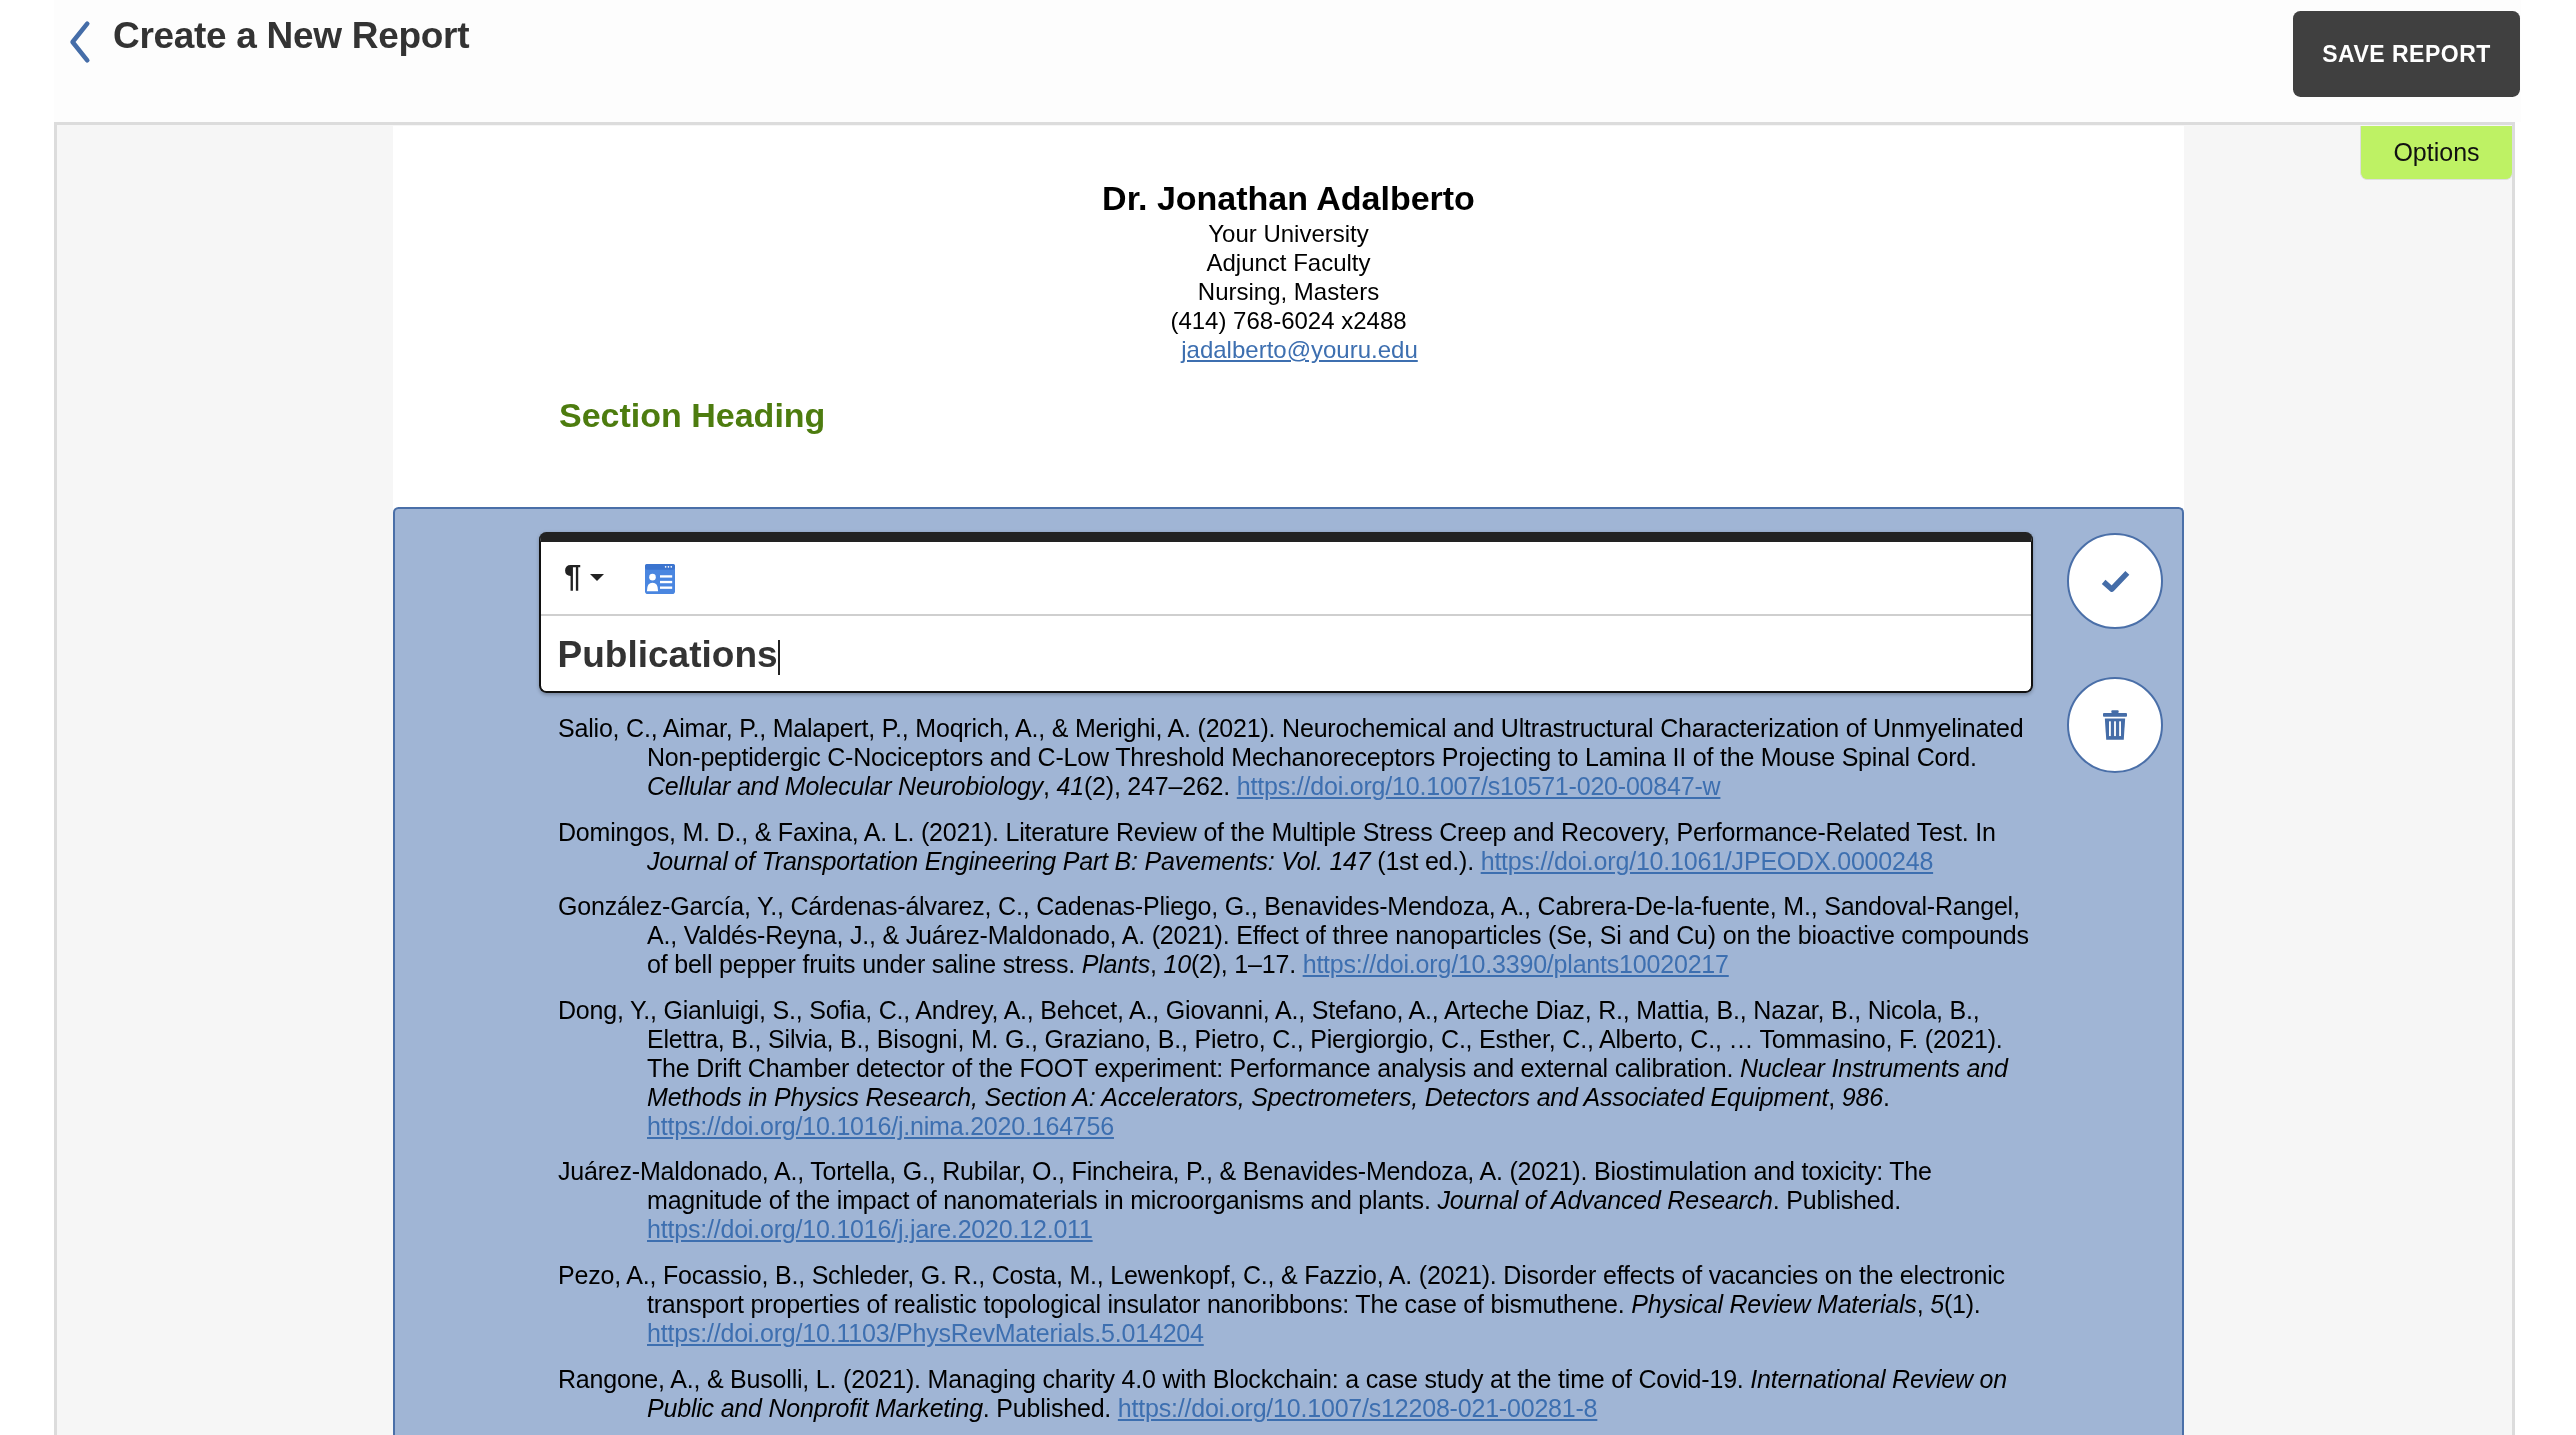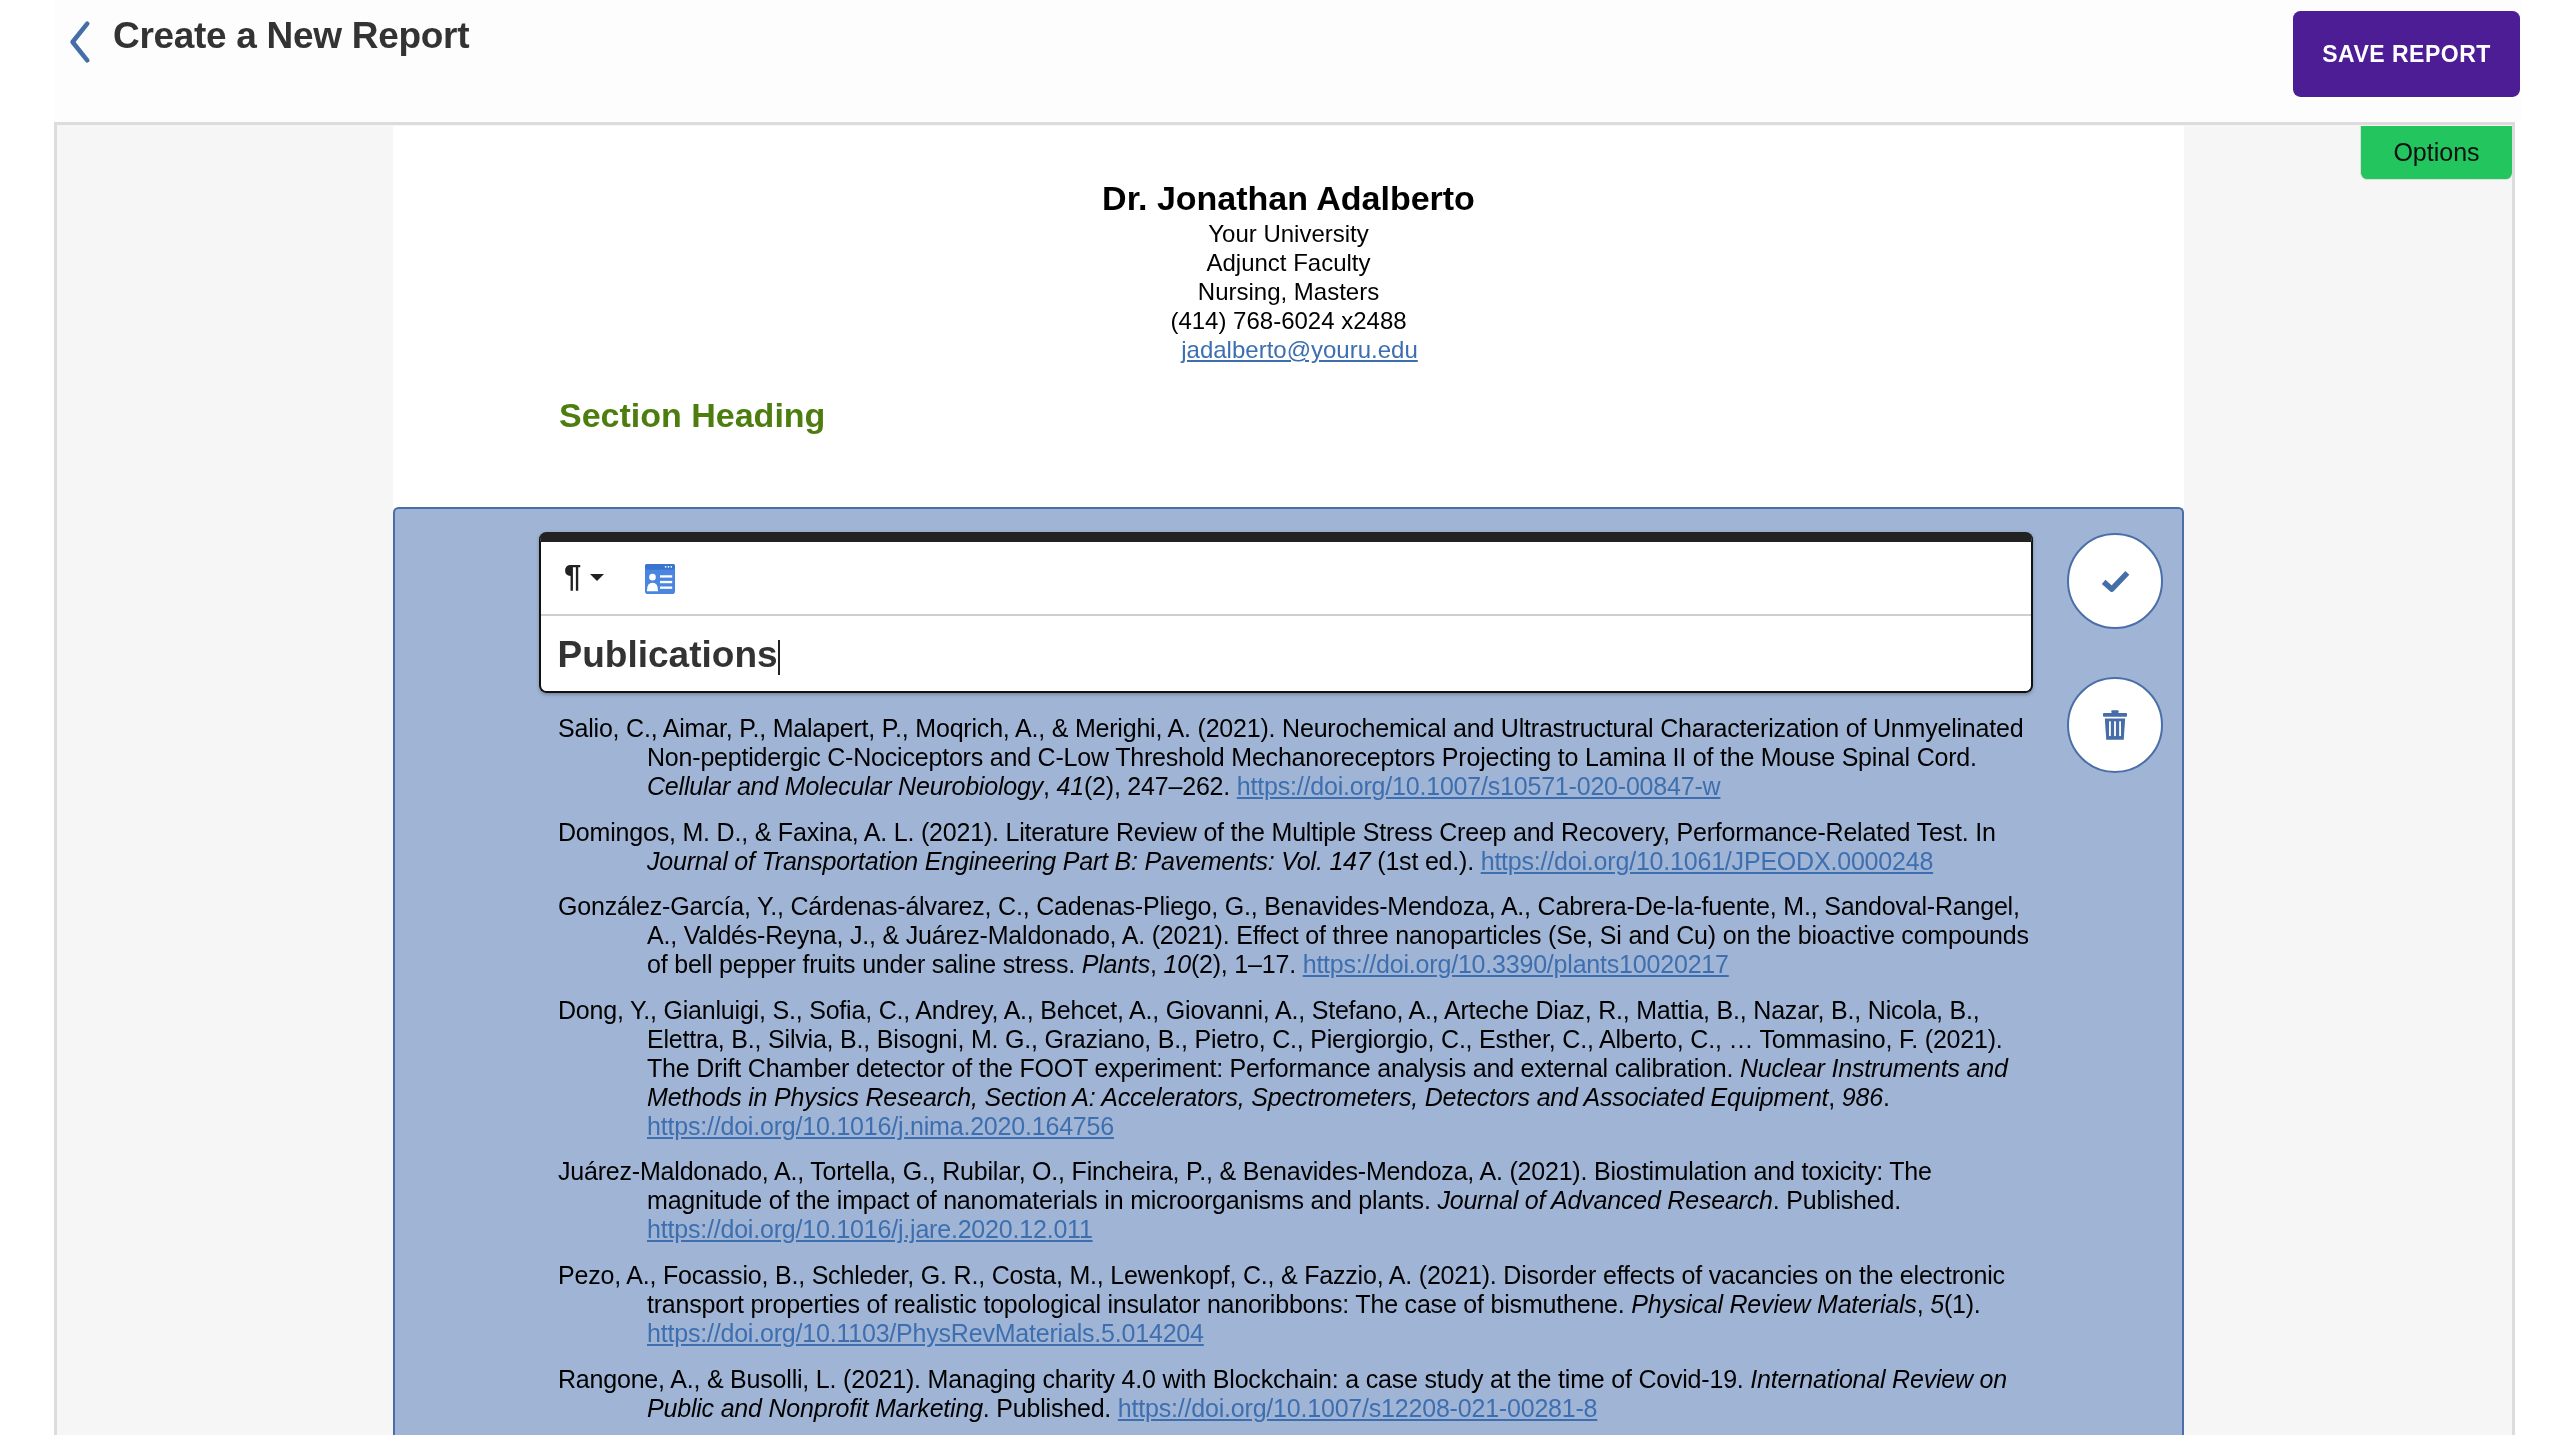--- a/index.html
+++ b/index.html
@@ -6,32 +6,32 @@
   body {
     width:2576px; height:1435px; overflow:hidden; position:relative;
     background:#ffffff;
     font-family:"Liberation Sans", sans-serif;
   }
   .topbar { position:absolute; left:54px; top:0; width:2467px; height:122px; background:#fdfdfd; }
   .back-icon { position:absolute; left:65px; top:20.3px; width:28px; height:44px; cursor:pointer; }
   .page-title { position:absolute; left:113px; top:15px; font-size:37px; font-weight:bold; color:#333; letter-spacing:-0.3px; }
   .save-btn {
     position:absolute; left:2293px; top:11px; width:227px; height:86px;
-    background:#4c1d95; color:#fff; border:none; border-radius:7.4px;
+    background:#404040; color:#fff; border:none; border-radius:7.4px;
     font-family:"Liberation Sans", sans-serif; font-weight:bold; font-size:23px; letter-spacing:0.5px;
     display:flex; align-items:center; justify-content:center; cursor:pointer;
   }
   .workspace {
     position:absolute; left:54px; top:122px; width:2461px; height:1313px;
     background:#f6f6f6; border-left:3.7px solid #dcdcdc; border-top:3.7px solid #dcdcdc; border-right:3.7px solid #dcdcdc;
     box-sizing:border-box;
   }
   .options-btn {
     position:absolute; left:2360px; top:126px; width:153px; height:54px;
-    background:#22c55e; border:1.8px solid #dedede; border-top:none; border-radius:0 0 7.4px 7.4px;
+    background:#bef264; border:1.8px solid #dedede; border-top:none; border-radius:0 0 7.4px 7.4px;
     font-family:"Liberation Sans", sans-serif; font-size:25px; color:#111;
     display:flex; align-items:center; justify-content:center; box-sizing:border-box; cursor:pointer;
   }
   .page {
     position:absolute; left:393px; top:126px; width:1791px; height:1309px; background:#ffffff;
   }
   .contact { position:absolute; left:0; top:52px; width:1791px; text-align:center; color:#000; }
   .contact .name { font-size:34px; font-weight:bold; line-height:41px; }
   .contact .line { font-size:24px; line-height:29px; }
   .contact a { color:#3d6fb0; text-decoration:underline; font-size:24px; line-height:29px;margin-left:22px; }

